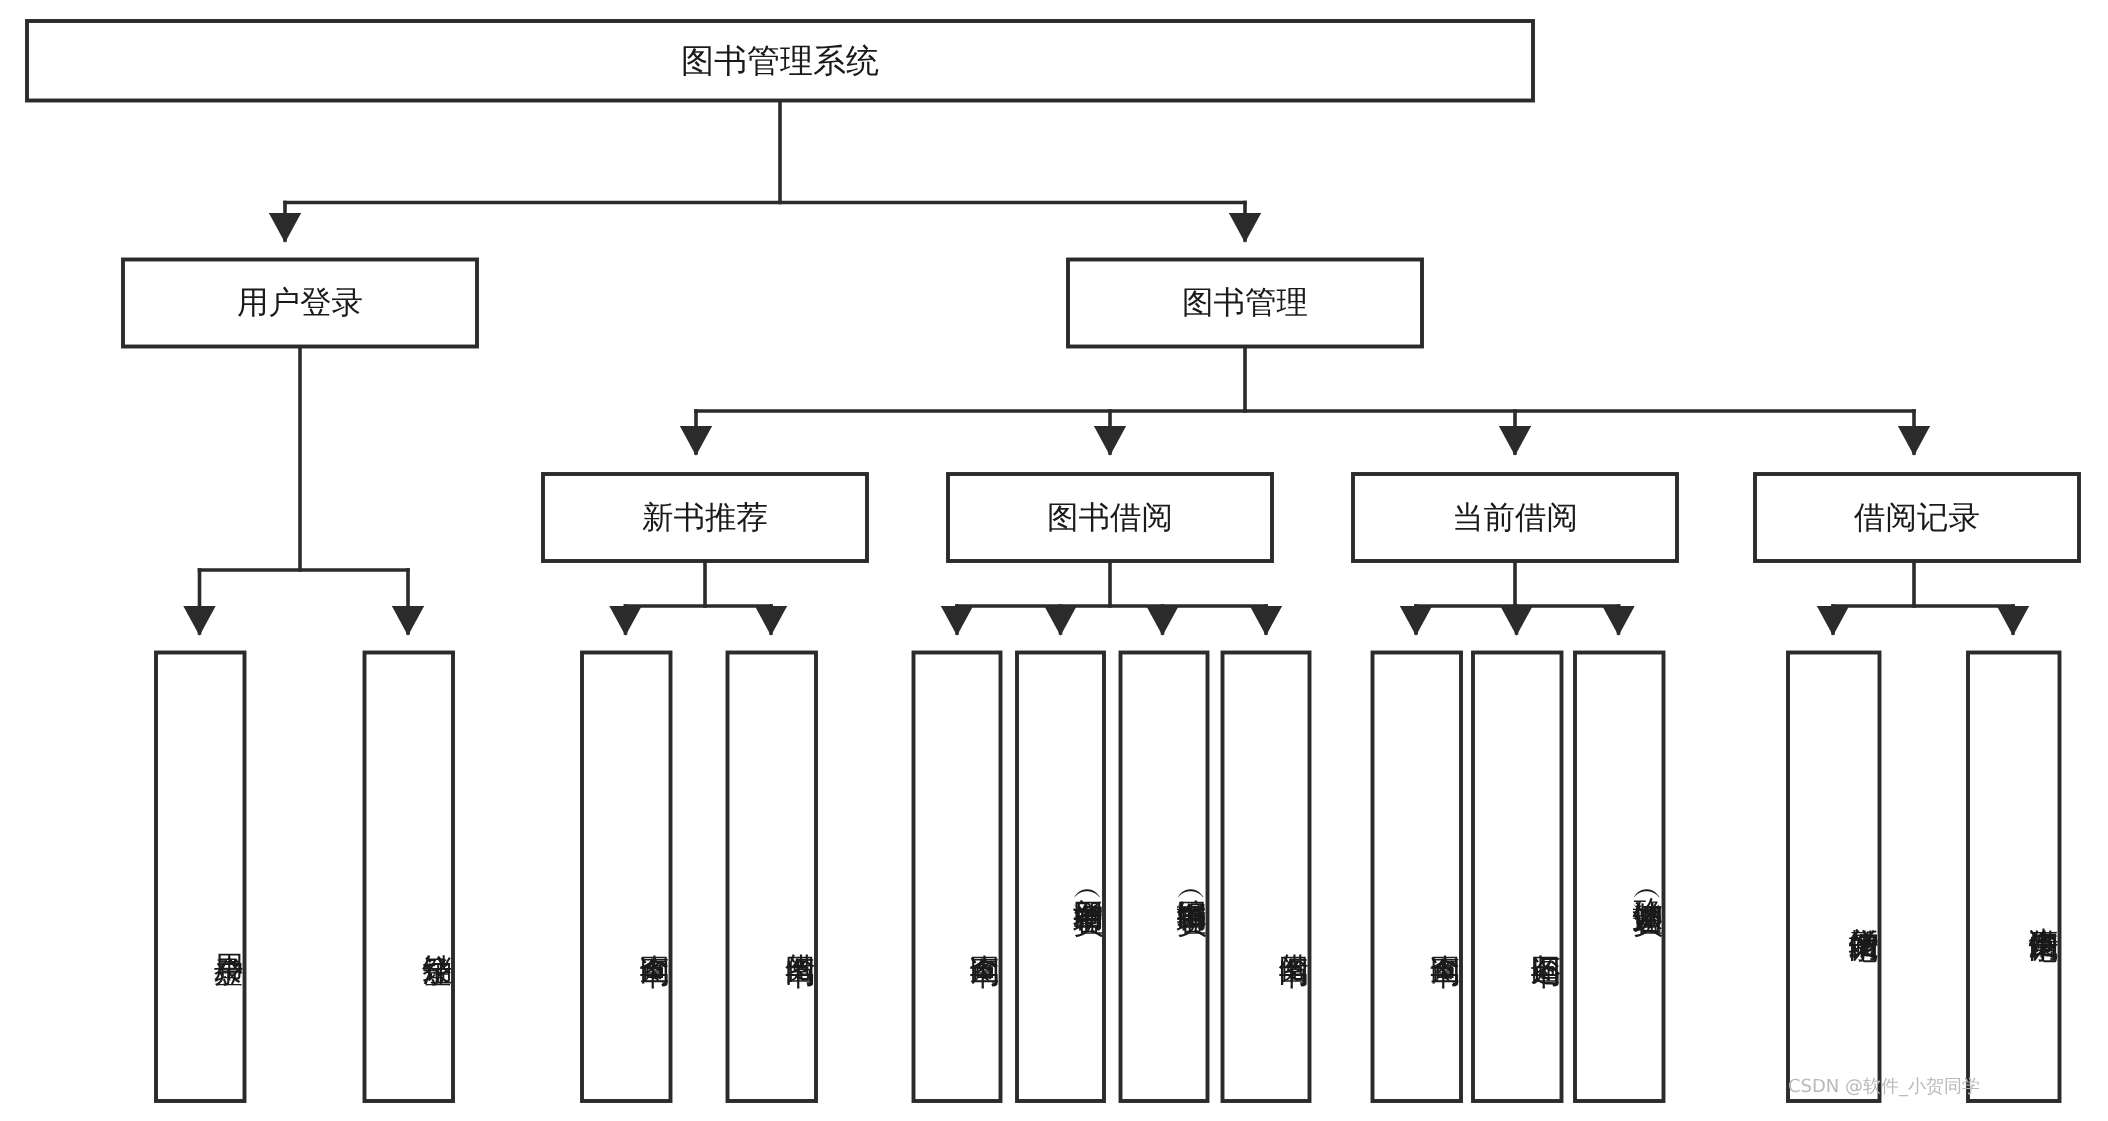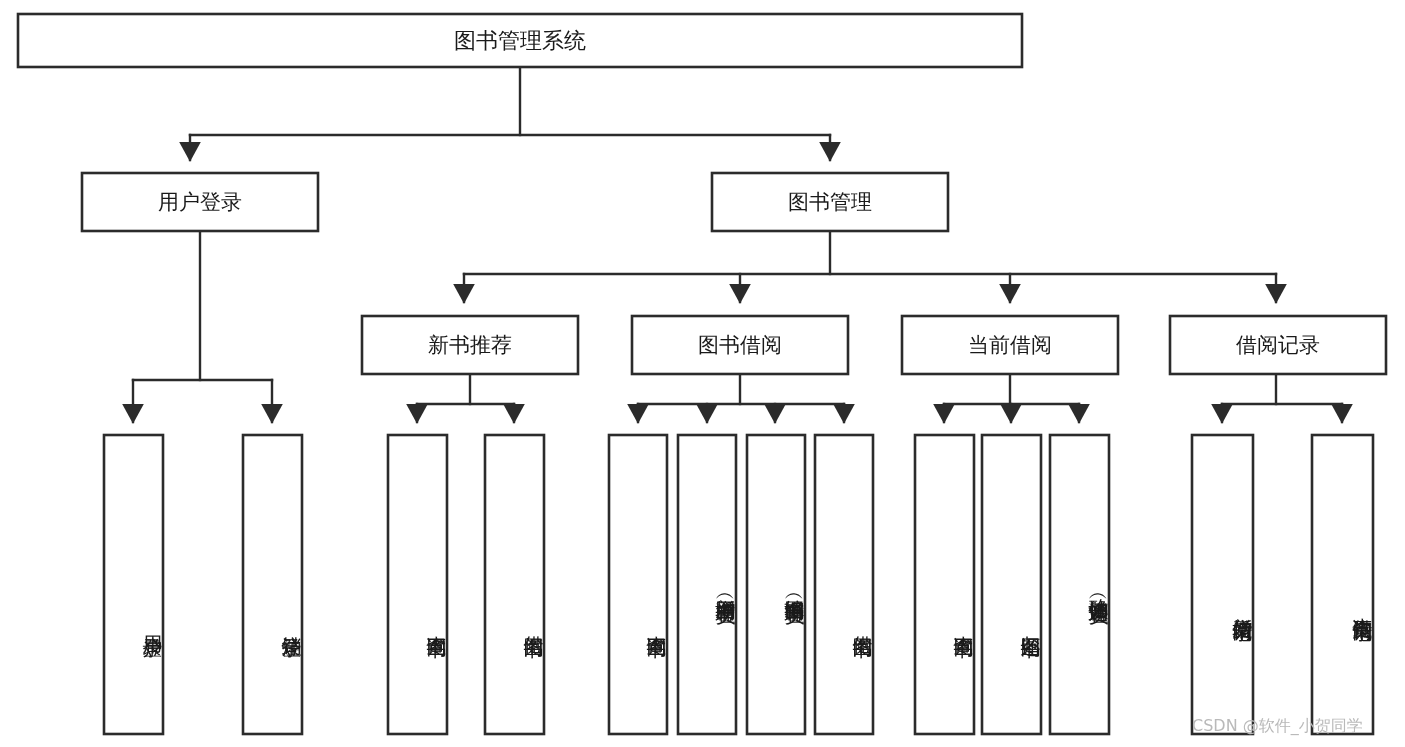--- a/index.html
+++ b/index.html
@@ -15,21 +15,21 @@
   .lbl-root{font-size:22px;}
   .vlabel{position:absolute;
           font-family:"DejaVu Sans","Liberation Sans",sans-serif;
           font-size:20px;color:#1a1a1a;line-height:1.03;
           writing-mode:vertical-rl;text-orientation:upright;
           white-space:nowrap;letter-spacing:1px;
           display:flex;align-items:flex-start;justify-content:center;
           pointer-events:none;}
   .watermark{position:absolute;left:1192px;top:716px;
              font-family:"DejaVu Sans","Liberation Sans",sans-serif;
-             font-size:16px;color:#b9b9b9;white-space:nowrap;}
+             font-size:12px;color:#b9b9b9;white-space:nowrap;}
 </style>
 </head>
 <body>
 
 <div id="stage">
 
   <svg id="diagram" viewBox="0 0 1405 747">
     <defs>
       <marker id="arrow" viewBox="0 0 12 12" refX="10" refY="6" markerWidth="9" markerHeight="9" orient="auto-start-reverse">
         <path d="M 0 0 L 11 6 L 0 12 z" class="arrowhead"></path>

